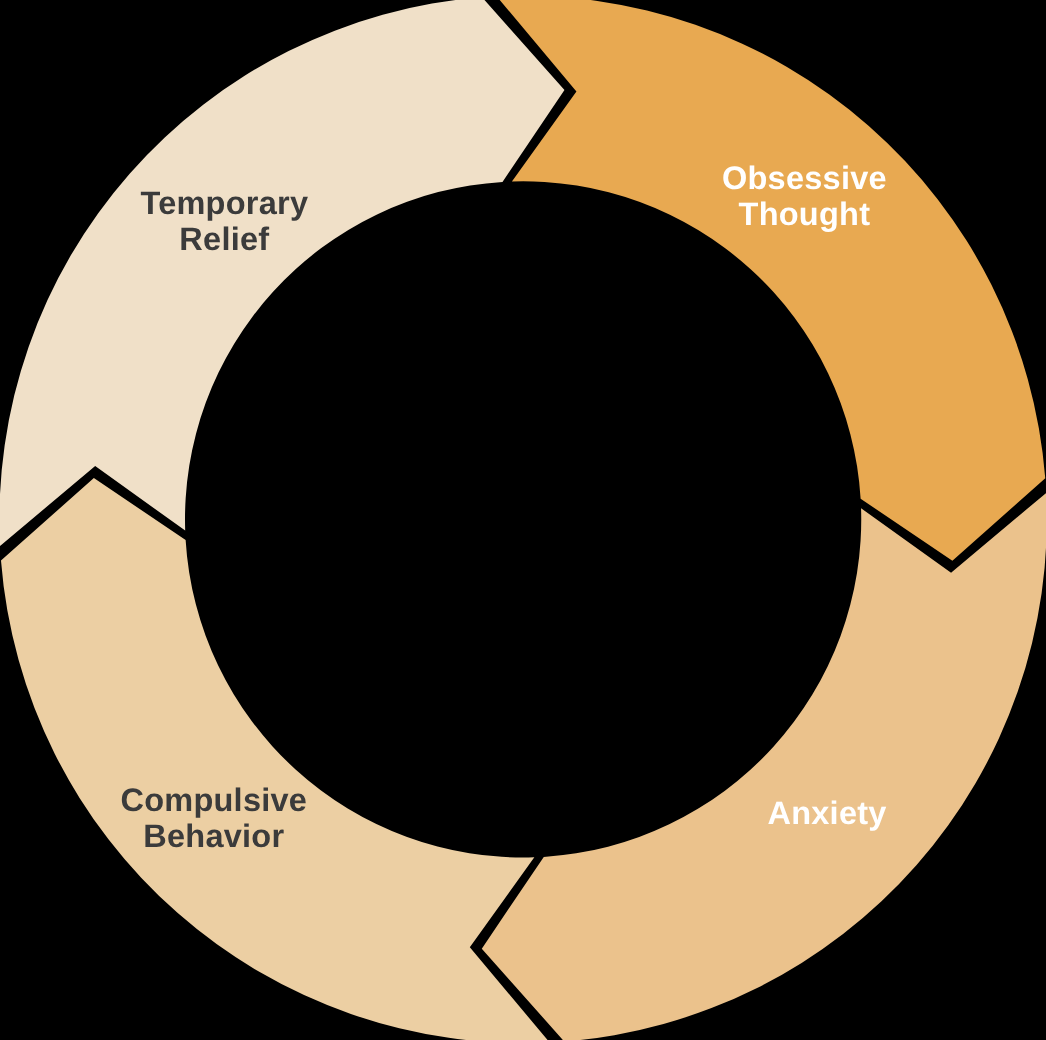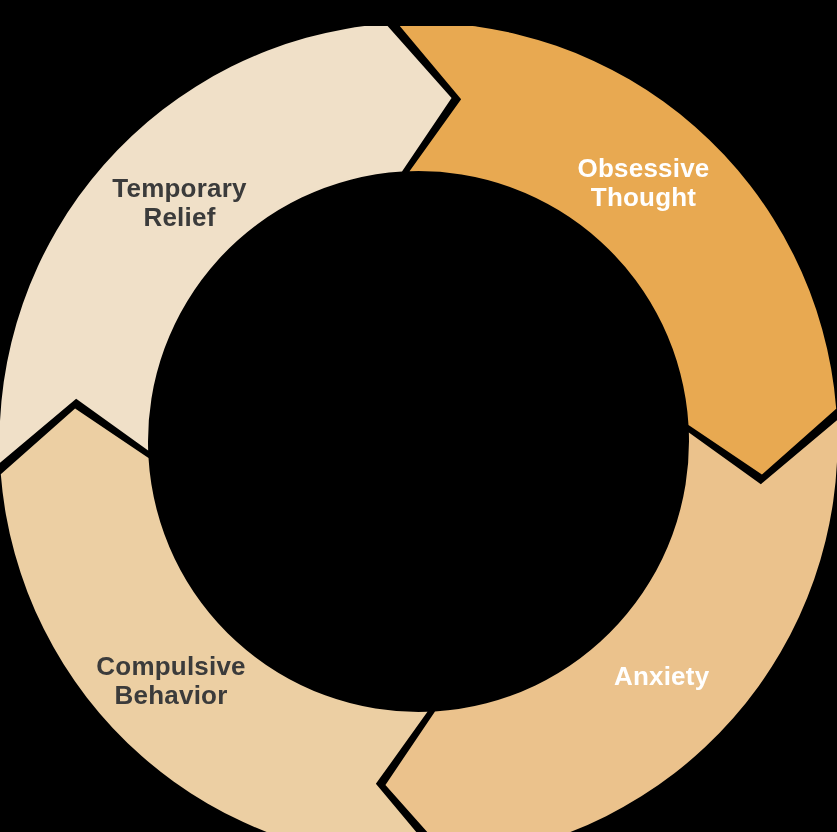--- a/index.html
+++ b/index.html
@@ -10,21 +10,20 @@
     width: 837px;
     height: 832px;
     background: #000000;
     overflow: hidden;
     font-family: "Liberation Sans", sans-serif;
   }
   .stage {
     position: relative;
     width: 837px;
     height: 787px;
-    margin-top: 26px;
   }
   svg.cycle {
     display: block;
     width: 837px;
     height: 832px;
   }
   .seg-label {
     font-family: "Liberation Sans", sans-serif;
     font-weight: bold;
     font-size: 26px;

